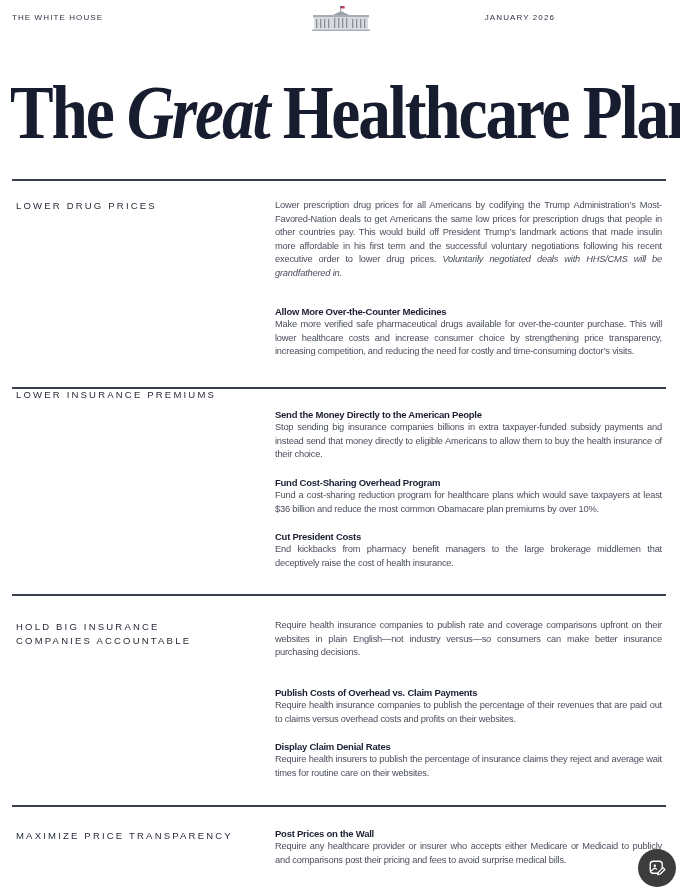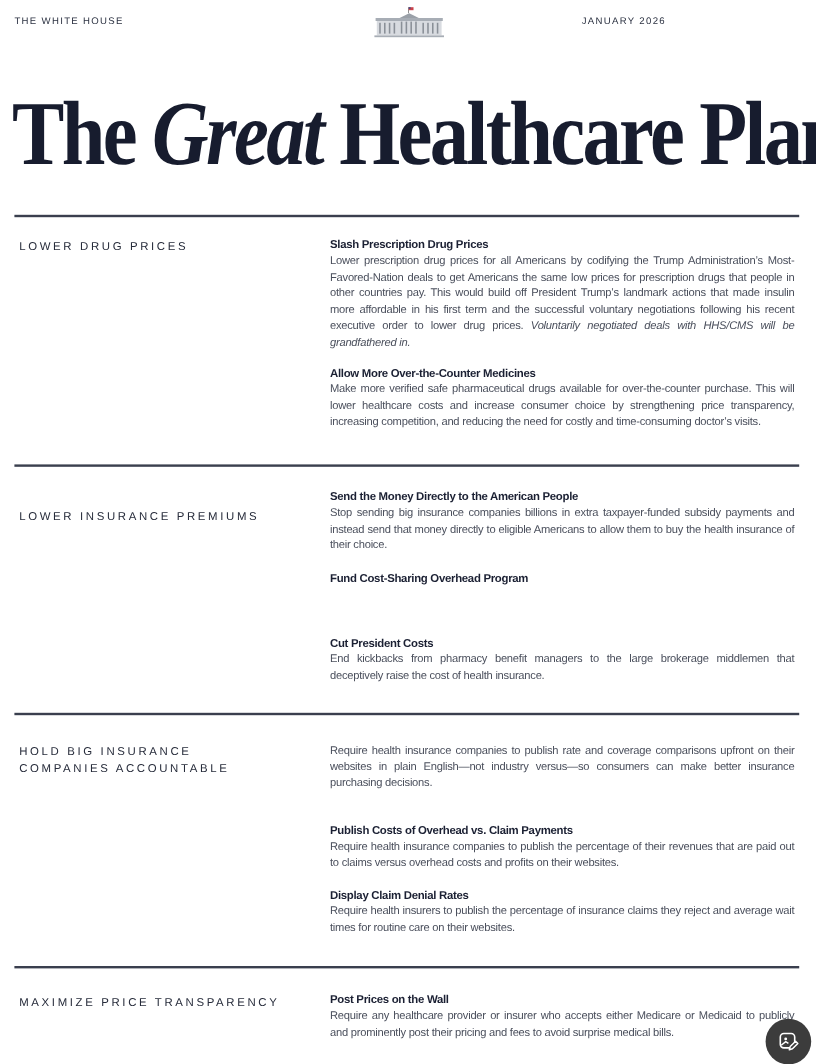--- a/index.html
+++ b/index.html
@@ -58,36 +58,36 @@
     <rect x="1" y="24.5" width="58" height="1.5" fill="#a7adb5"></rect>
   </svg>
   <span class="right">JANUARY 2026</span>
 </div>
 
 <h1 class="title"><span>The </span><em>Great</em><span> Healthcare Plan</span></h1>
 
 <div class="rule" style="top:179px"></div>
 <div class="section-label" style="top:199px">LOWER DRUG PRICES</div>
 <div class="item" style="top:199px">
-  <div class="head">Slash Prescription Drug Prices</div>
   <div class="body"><span>Lower prescription drug prices for all Americans by codifying the Trump Administration’s Most-Favored-Nation deals to get Americans the same low prices for prescription drugs that people in other countries pay. This would build off President Trump’s landmark actions that made insulin more affordable in his first term and the successful voluntary negotiations following his recent executive order to lower drug prices. </span><em>Voluntarily negotiated deals with HHS/CMS will be grandfathered in.</em></div>
 </div>
 <div class="item" style="top:306px">
   <div class="head">Allow More Over-the-Counter Medicines</div>
   <div class="body">Make more verified safe pharmaceutical drugs available for over-the-counter purchase. This will lower healthcare costs and increase consumer choice by strengthening price transparency, increasing competition, and reducing the need for costly and time-consuming doctor’s visits.</div>
 </div>
 
 <div class="rule" style="top:387px"></div>
-<div class="section-label" style="top:424px">LOWER INSURANCE PREMIUMS</div>
+<div class="section-label" style="top:388px">LOWER INSURANCE PREMIUMS</div>
 <div class="item" style="top:409px">
   <div class="head">Send the Money Directly to the American People</div>
   <div class="body">Stop sending big insurance companies billions in extra taxpayer-funded subsidy payments and instead send that money directly to eligible Americans to allow them to buy the health insurance of their choice.</div>
 </div>
 <div class="item" style="top:477px">
   <div class="head">Fund Cost-Sharing Overhead Program</div>
+  <div class="body">Fund a cost-sharing reduction program for healthcare plans which would save taxpayers at least $36 billion and reduce the most common Obamacare plan premiums by over 10%.</div>
 </div>
 <div class="item" style="top:531px">
   <div class="head">Cut President Costs</div>
   <div class="body">End kickbacks from pharmacy benefit managers to the large brokerage middlemen that deceptively raise the cost of health insurance.</div>
 </div>
 
 <div class="rule" style="top:594px"></div>
 <div class="section-label" style="top:620px">
   <div>HOLD BIG INSURANCE</div>
   <div>COMPANIES ACCOUNTABLE</div>
@@ -101,21 +101,21 @@
 </div>
 <div class="item" style="top:741px">
   <div class="head">Display Claim Denial Rates</div>
   <div class="body">Require health insurers to publish the percentage of insurance claims they reject and average wait times for routine care on their websites.</div>
 </div>
 
 <div class="rule" style="top:805px"></div>
 <div class="section-label" style="top:829px">MAXIMIZE PRICE TRANSPARENCY</div>
 <div class="item" style="top:828px">
   <div class="head">Post Prices on the Wall</div>
-  <div class="body">Require any healthcare provider or insurer who accepts either Medicare or Medicaid to publicly and prominently post their pricing and fees to avoid surprise medical bills.</div>
+  <div class="body">Require any healthcare provider or insurer who accepts either Medicare or Medicaid to publicly and comparisons post their pricing and fees to avoid surprise medical bills.</div>
 </div>
 
 <div class="fab">
   <svg width="18" height="18" viewBox="0 0 24 24">
     <rect x="3" y="3" width="16" height="16" rx="4" fill="none" stroke="#fff" stroke-width="1.8"></rect>
     <circle cx="9" cy="9" r="1.6" fill="#fff"></circle>
     <path d="M4 16 L9 12 L12 14" fill="none" stroke="#fff" stroke-width="1.6"></path>
     <path d="M13 21 L14 17.5 L20 11.5 L22.5 14 L16.5 20 Z" fill="#3c3c3c" stroke="#fff" stroke-width="1.6" stroke-linejoin="round"></path>
   </svg>
 </div>

